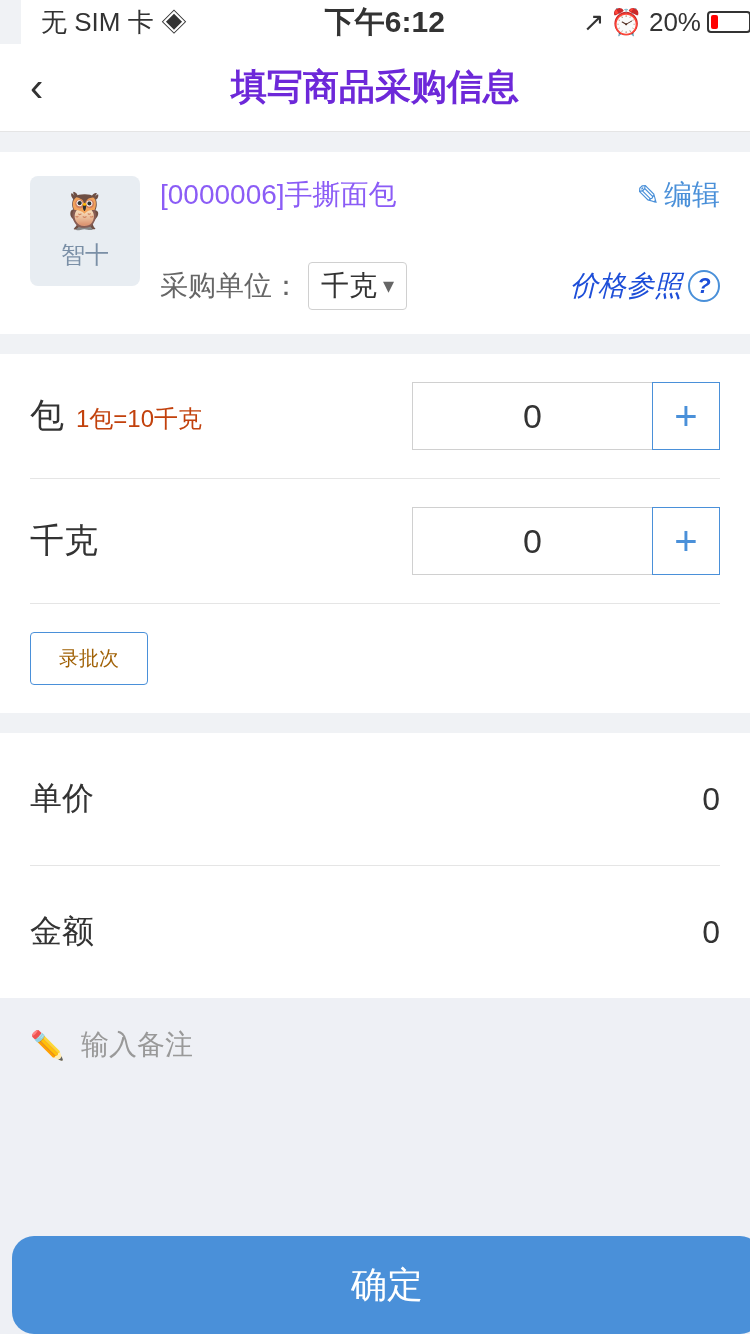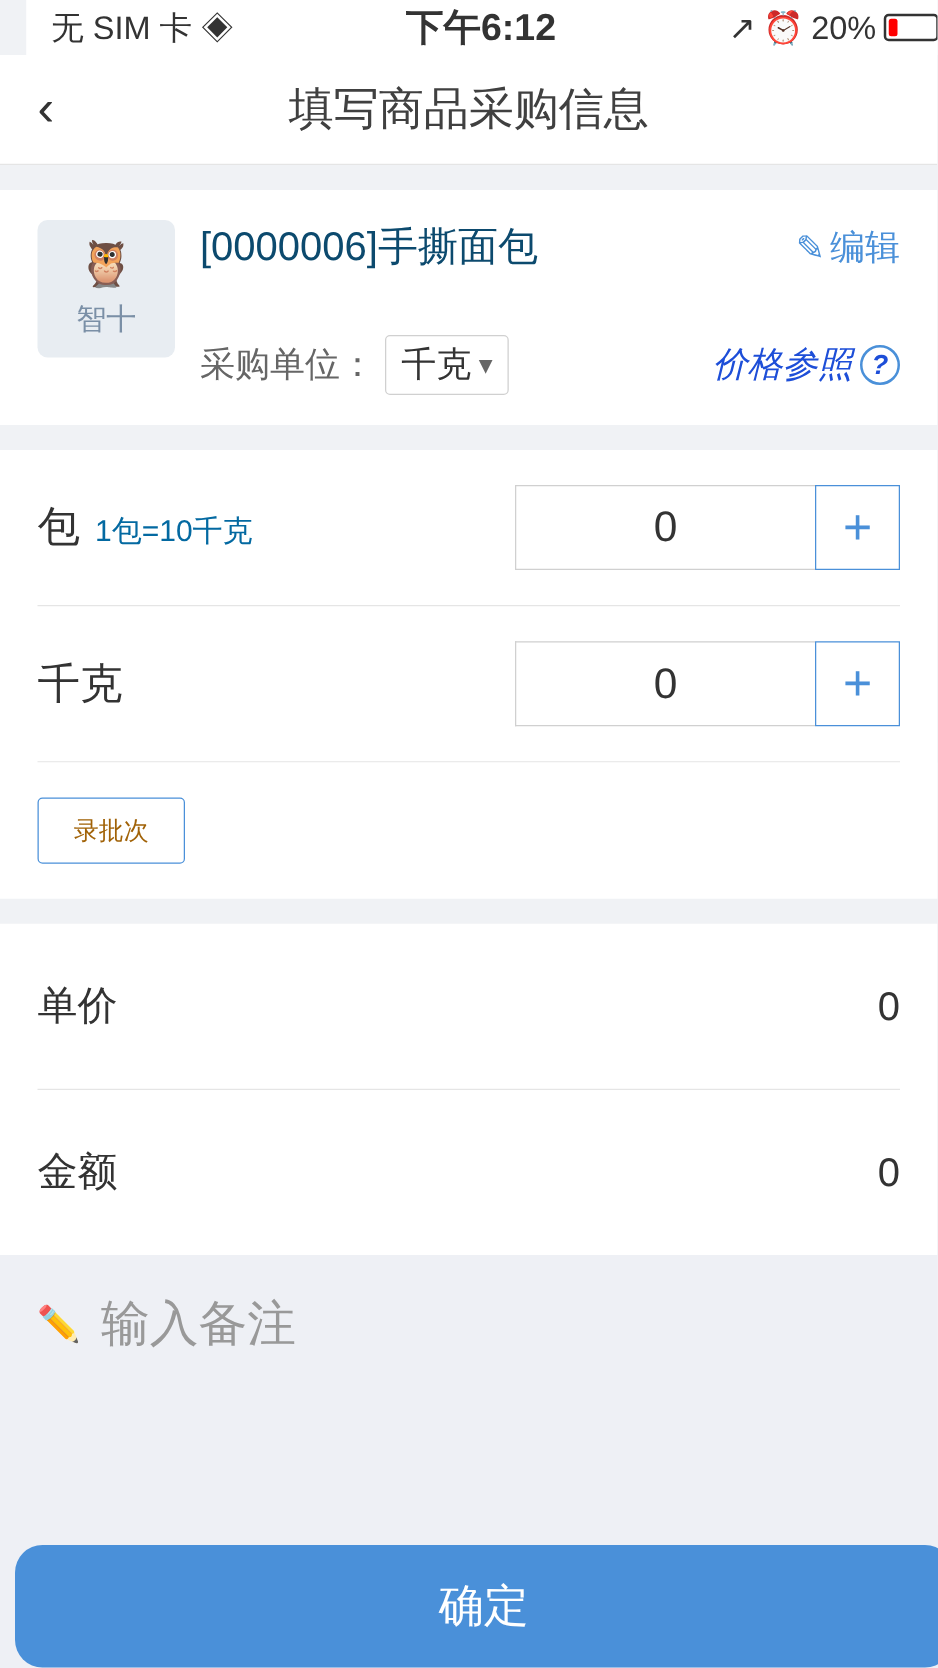--- a/index.html
+++ b/index.html
@@ -77,22 +77,22 @@
     .nav-back {
       position: absolute;
       left: 20px;
       font-size: 40px;
       color: #333;
       cursor: pointer;
       padding: 10px;
     }
     .nav-title {
       font-size: 36px;
-      font-weight: 400;
-      color: #404040;
+      font-weight: 700;
+      color: #6d28d9;
     }
 
     
     .separator {
       height: 20px;
       background: #f0f2f5;
     }
     .thin-separator {
       height: 1px;
       background: #e5e5e5;
@@ -126,23 +126,23 @@
     .product-info {
       flex: 1;
     }
     .product-name-row {
       display: flex;
       justify-content: space-between;
       align-items: center;
       margin-bottom: 20px;
     }
     .product-name {
-      font-size: 32px;
+      font-size: 28px;
       font-weight: 500;
-      color: #0c4a6e;
+      color: #8b5cf6;
     }
     .edit-btn {
       color: #4a90d9;
       font-size: 28px;
       display: flex;
       align-items: center;
       gap: 4px;
       cursor: pointer;
     }
     .product-unit-row {
@@ -200,21 +200,21 @@
     }
     .input-label {
       font-size: 34px;
       color: #333;
       display: flex;
       align-items: baseline;
       gap: 12px;
     }
     .input-label-sub {
       font-size: 24px;
-      color: #0369a1;
+      color: #c2410c;
     }
     .input-control {
       display: flex;
       align-items: center;
       gap: 0;
     }
     .qty-input {
       width: 240px;
       height: 68px;
       border: 1px solid #d0d0d0;
@@ -288,21 +288,21 @@
       display: flex;
       align-items: center;
       gap: 16px;
       margin-top: 0;
     }
     .note-icon {
       font-size: 28px;
       color: #999;
     }
     .note-placeholder {
-      font-size: 39px;
+      font-size: 28px;
       color: #999;
     }
 
     
     .content-empty {
       flex: 1;
       background: #eef0f5;
       min-height: 400px;
     }
 

